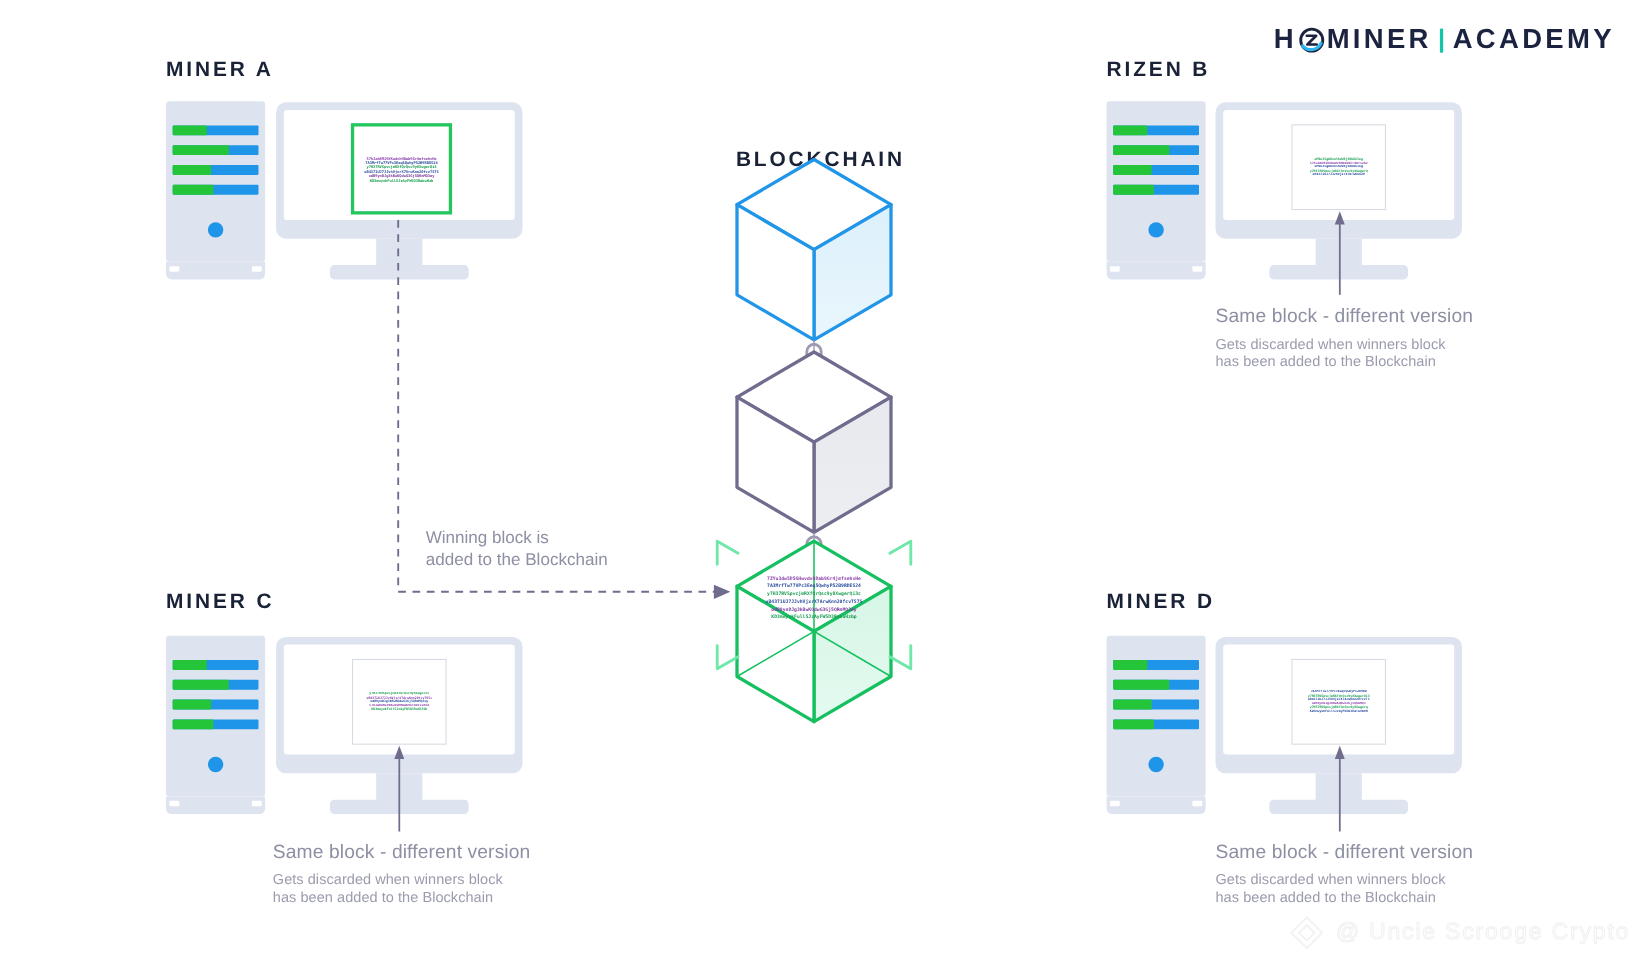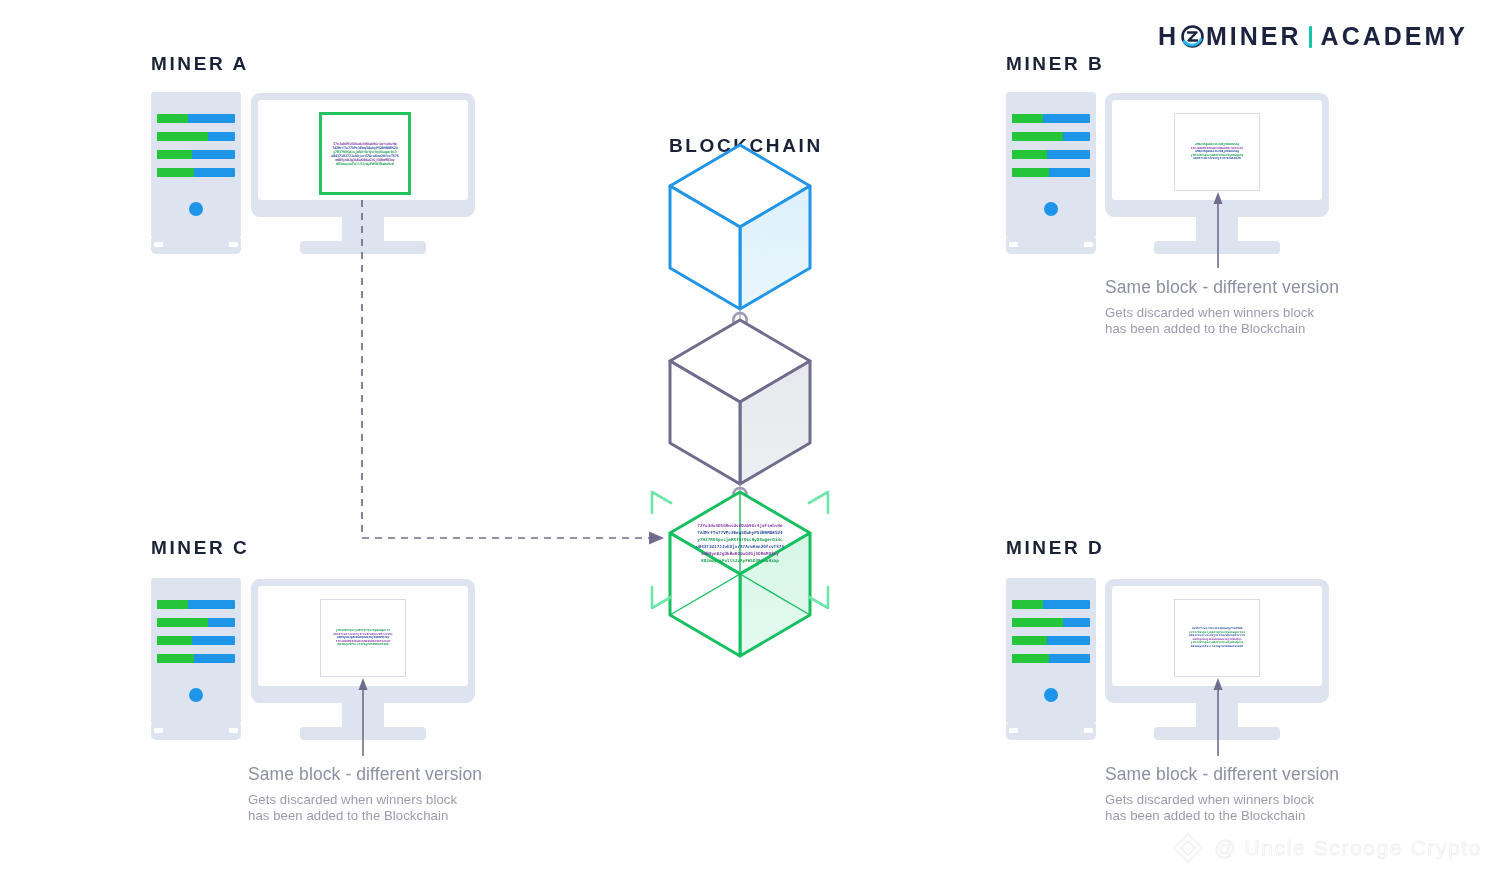--- a/index.html
+++ b/index.html
@@ -131,21 +131,21 @@
         <div class="hl" style="color:#2b4d9e">7A3MrfTw77VPc3Eeq5QwhyP52B9RDES24</div>
         <div class="hl" style="color:#1a9e52">y7H37RVSpvcjmRXfQrQsc9y8XwgerQi3</div>
         <div class="hl" style="color:#2b4d9e">uB4371UJ7JJvhVjxrX7ArwKnn20fcvTS7S</div>
         <div class="hl" style="color:#7b3fa0">odB9ynDJg3kBwKQdwG3Gj5QRmMQ3ey</div>
         <div class="hl" style="color:#1a9e52">KD3mwyxkFull5JzAyFW5D3RabuHzb</div>
       </div>
     </div>
   </div>
 
   <div class="abs" style="left:1006px;top:53px;">
-    <div class="miner-title">MINER B</div>
+    <div class="miner-title">RIZEN B</div>
   </div>
 
   <div class="tower" style="left:1006px;top:92px;">
     <div class="tower-body"></div>
     <div class="tower-base"></div>
     <div class="bar" style="top:22px;width:78px;">
         <span class="bar-fill" style="width:40%"></span>
       </div>
     <div class="bar" style="top:40px;width:78px;">
         <span class="bar-fill" style="width:66%"></span>
@@ -355,20 +355,24 @@
       <text x="100" y="420" text-anchor="middle" font-family="DejaVu Sans Mono, monospace" font-size="4.3" font-weight="bold" fill="#7b3fa0">odB9ynDJg3kBwKQdwG3Gj5QRmMQ3ey</text>
       <text x="100" y="427" text-anchor="middle" font-family="DejaVu Sans Mono, monospace" font-size="4.3" font-weight="bold" fill="#1a9e52">KD3mwyxkFull5JzAyFW5D3RabuHzbp</text>
     </g>
   </svg>
 
   <svg class="abs" style="left:340px;top:195px;" width="340" height="360">
     <path d="M22,5 L22,343 L312,343" fill="none" stroke="#6f6c8e" stroke-width="1.7" stroke-dasharray="7 6"></path>
     <polygon points="324,343 309,336.5 309,349.5" fill="#6f6c8e"></polygon>
   </svg>
 
+  <div class="abs" style="left:387px;top:480px;width:260px;">
+    <div class="cap-note">Winning block is</div>
+    <div class="cap-note">added to the Blockchain</div>
+  </div>
 
   <div class="wm">
     <svg width="34" height="34" viewBox="0 0 34 34">
       <polygon points="17,3 31,17 17,31 3,17" fill="none" stroke="#f0f0f2" stroke-width="1.6"></polygon>
       <polygon points="17,10 24,17 17,24 10,17" fill="none" stroke="#f0f0f2" stroke-width="1.6"></polygon>
     </svg>
     <span class="wm-txt">@ Uncle Scrooge Crypto</span>
   </div>
 
 </div>

